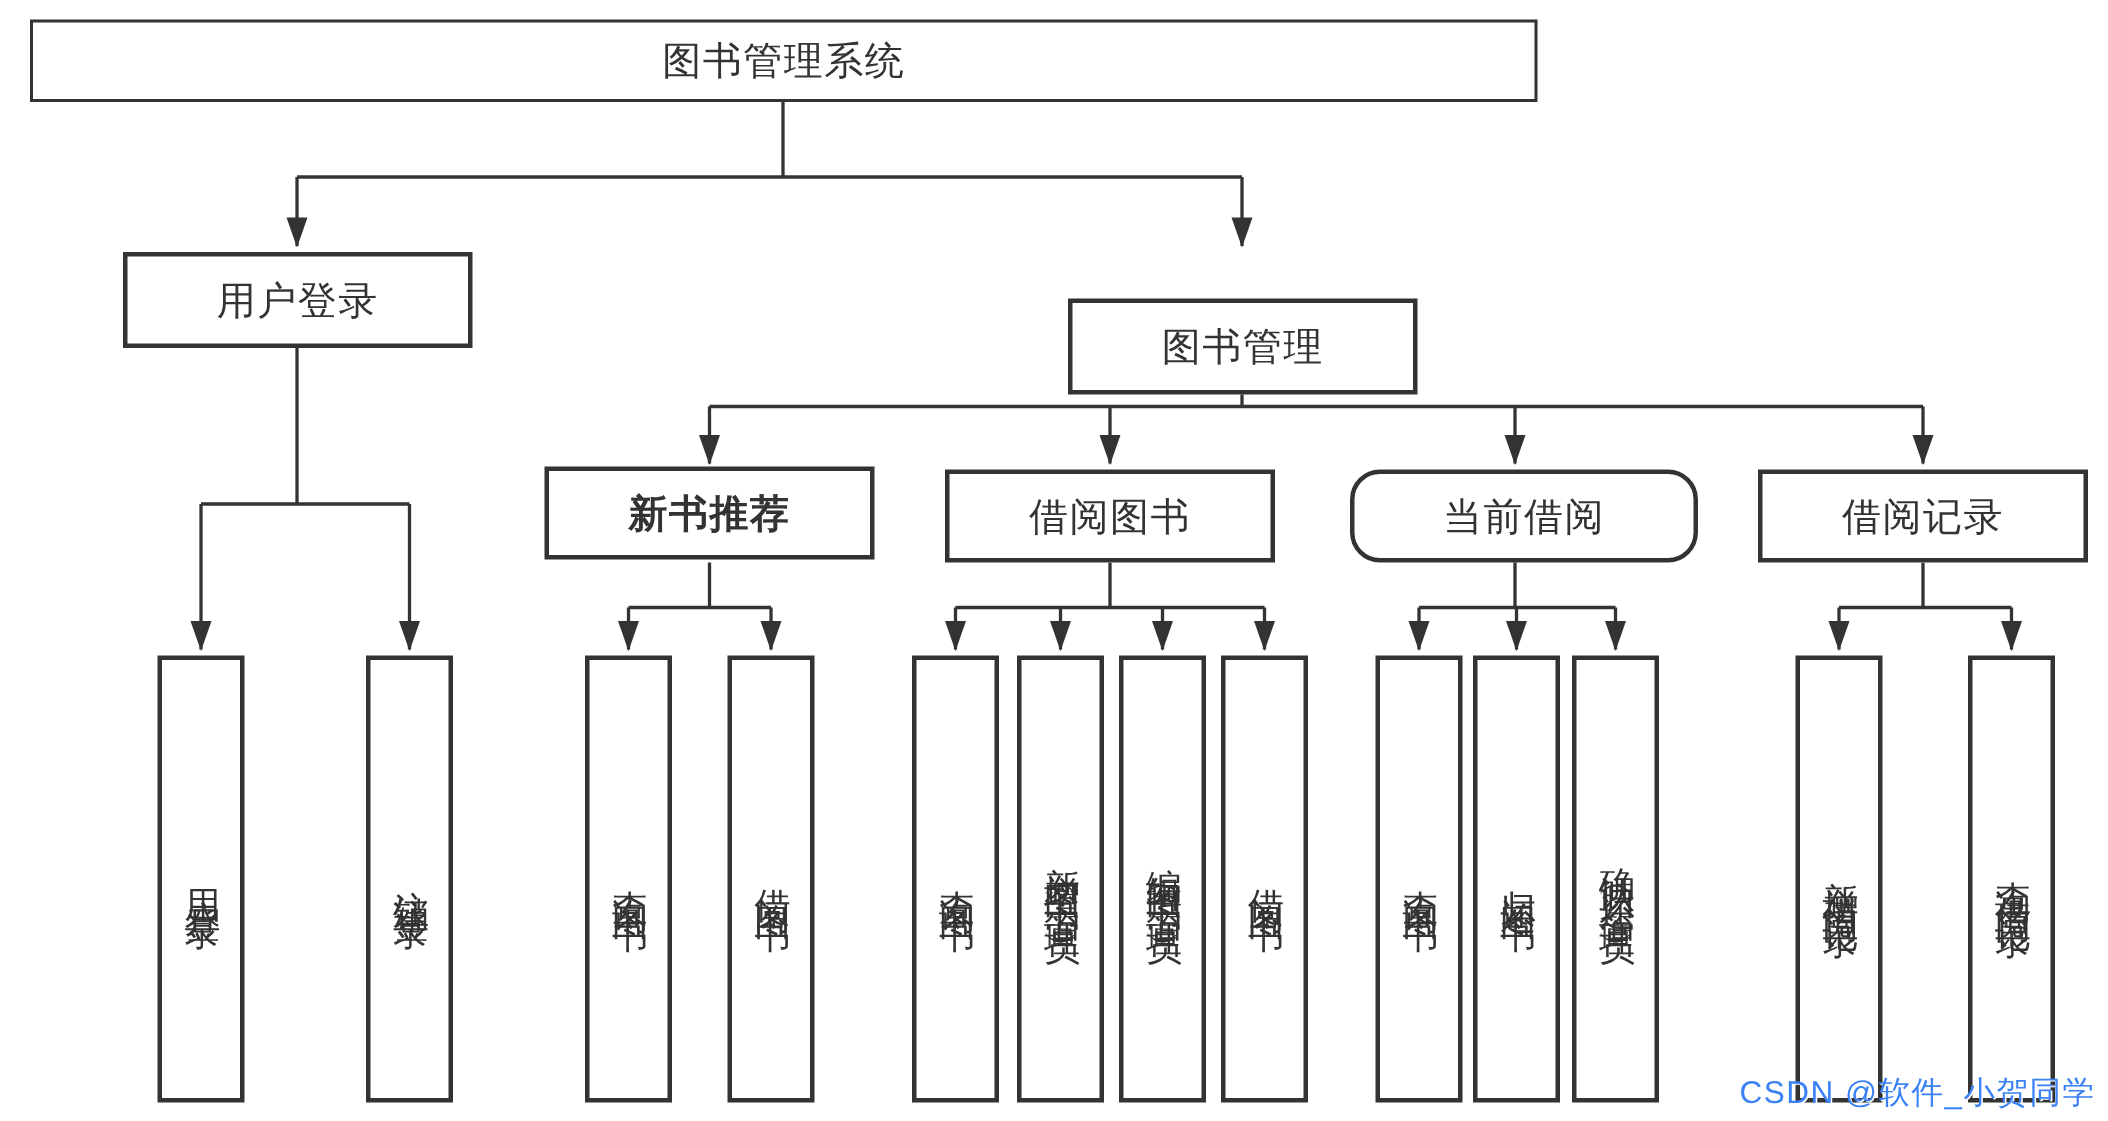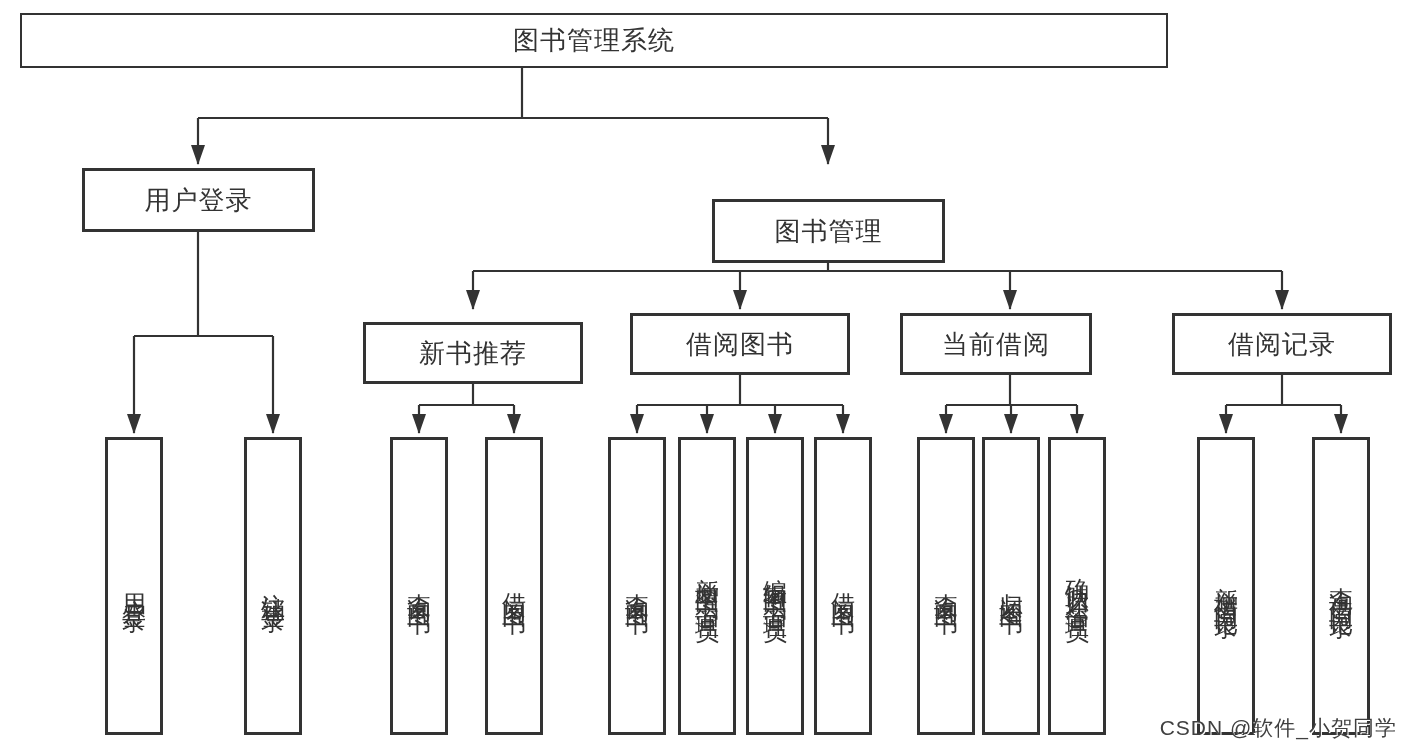--- a/index.html
+++ b/index.html
@@ -47,21 +47,21 @@
     text-orientation: mixed;
     font-size: 24px;
     letter-spacing: 6px;
     line-height: 1;
   }
   .watermark {
     position: absolute;
     right: 8px;
     top: 714px;
     font-size: 21px;
-    color: #404040;
+    color: #3b82f6;
     text-shadow: 1px 1px 0 #ffffff;
     letter-spacing: 1px;
     white-space: nowrap;
     z-index: 10;
   }
 </style>
 </head>
 <body>
 
 <div class="canvas">
@@ -109,28 +109,28 @@
       <path d="M1011,405 V433" marker-end="url(#arrow)"></path>
       <path d="M1077,405 V433" marker-end="url(#arrow)"></path>
 
       <path d="M1282,375 V405"></path>
       <path d="M1226,405 H1341"></path>
       <path d="M1226,405 V433" marker-end="url(#arrow)"></path>
       <path d="M1341,405 V433" marker-end="url(#arrow)"></path>
     </g>
   </svg>
 
-  <div class="node h root-box" style="left:20px; top:13px; width:1148px; height:55px;">图书管理系统</div>
+  <div class="node h root-box" style="left:20px; top:13px; width:1005px; height:55px;">图书管理系统</div>
 
   <div class="node h" style="left:82px; top:168px; width:233px; height:64px;">用户登录</div>
   <div class="node h" style="left:712px; top:168px; width:233px; height:64px;margin-top:31px;">图书管理</div>
 
-  <div class="node h" style="left:363px; top:322px; width:220px; height:62px;">新书推荐</div>
+  <div class="node h" style="left:363px; top:311px; width:220px; height:62px;font-weight:bold;">新书推荐</div>
   <div class="node h" style="left:630px; top:313px; width:220px; height:62px;">借阅图书</div>
-  <div class="node h" style="left:900px; top:313px; width:192px; height:62px;">当前借阅</div>
+  <div class="node h" style="left:900px; top:313px; width:232px; height:62px;border-radius:20px;">当前借阅</div>
   <div class="node h" style="left:1172px; top:313px; width:220px; height:62px;">借阅记录</div>
 
   <div class="node leaf" style="left:105px; top:437px; width:58px; height:298px;">用户登录</div>
   <div class="node leaf" style="left:244px; top:437px; width:58px; height:298px;">注销登录</div>
 
   <div class="node leaf" style="left:390px; top:437px; width:58px; height:298px;">查询图书</div>
   <div class="node leaf" style="left:485px; top:437px; width:58px; height:298px;">借阅图书</div>
 
   <div class="node leaf" style="left:608px; top:437px; width:58px; height:298px;">查询图书</div>
   <div class="node leaf" style="left:678px; top:437px; width:58px; height:298px;">新增图书（管理员）</div>

